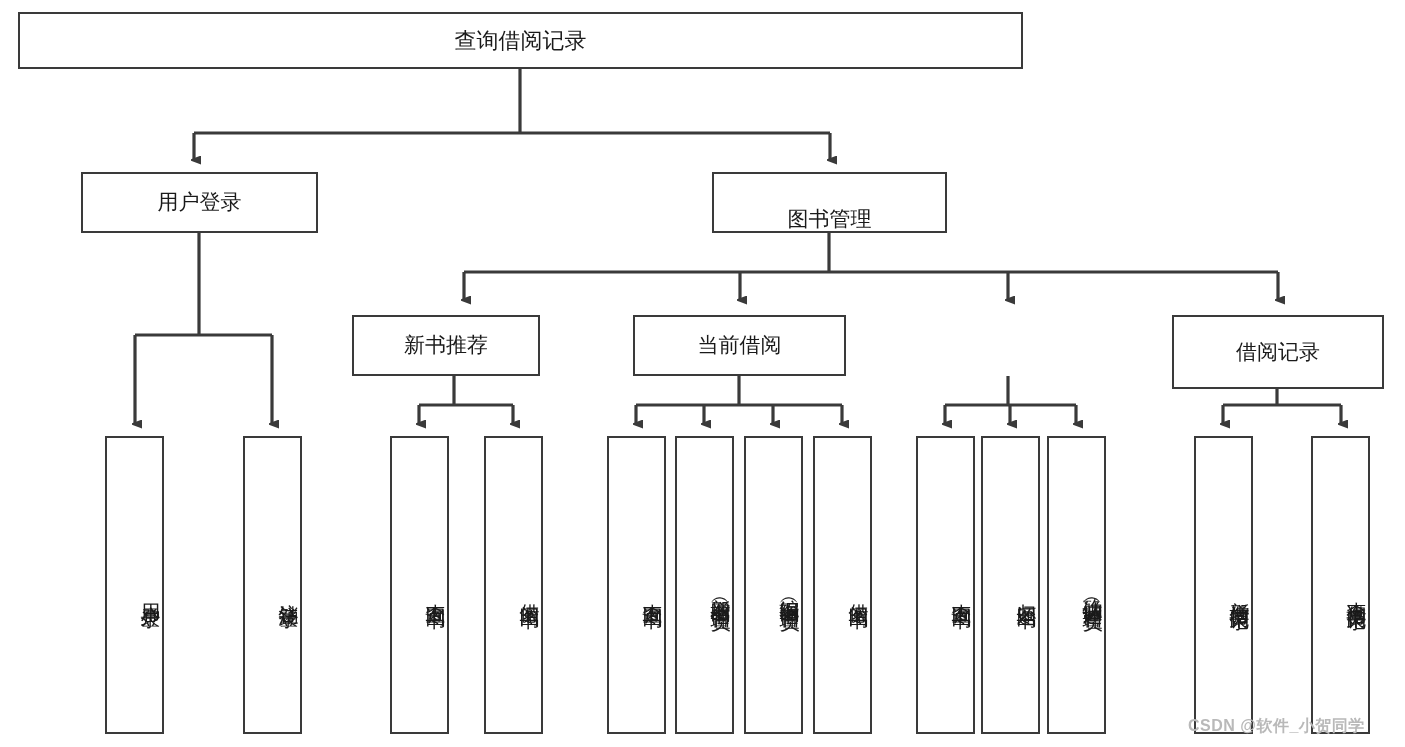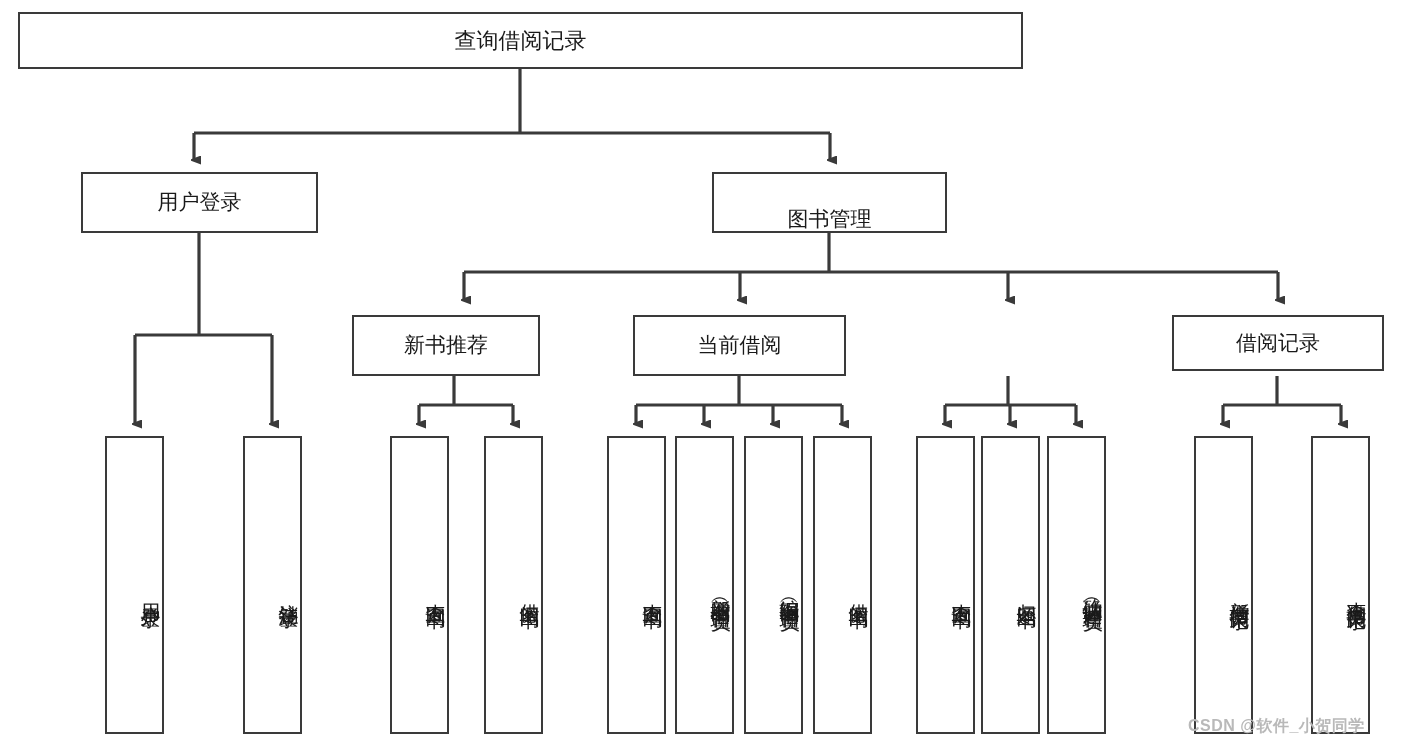--- a/index.html
+++ b/index.html
@@ -131,21 +131,21 @@
   <div class="node lvl2" style="left:712px; top:172px; width:235px; height:61px;align-items:flex-end;">
     <span>图书管理</span>
   </div>
 
   <div class="node lvl3" style="left:352px; top:315px; width:188px; height:61px;">
     <span>新书推荐</span>
   </div>
   <div class="node lvl3" style="left:633px; top:315px; width:213px; height:61px;">
     <span>当前借阅</span>
   </div>
-  <div class="node lvl3" style="left:1172px; top:315px; width:212px; height:56px;text-align:center;">
+  <div class="node lvl3" style="left:1172px; top:315px; width:212px; height:74px;text-align:center;">
     <span>借阅记录</span>
   </div>
 
   <div class="node leaf" style="left:105px; top:436px; width:59px; height:298px;">
     <span>用户登录</span>
   </div>
   <div class="node leaf" style="left:243px; top:436px; width:59px; height:298px;">
     <span>注销登录</span>
   </div>
 

